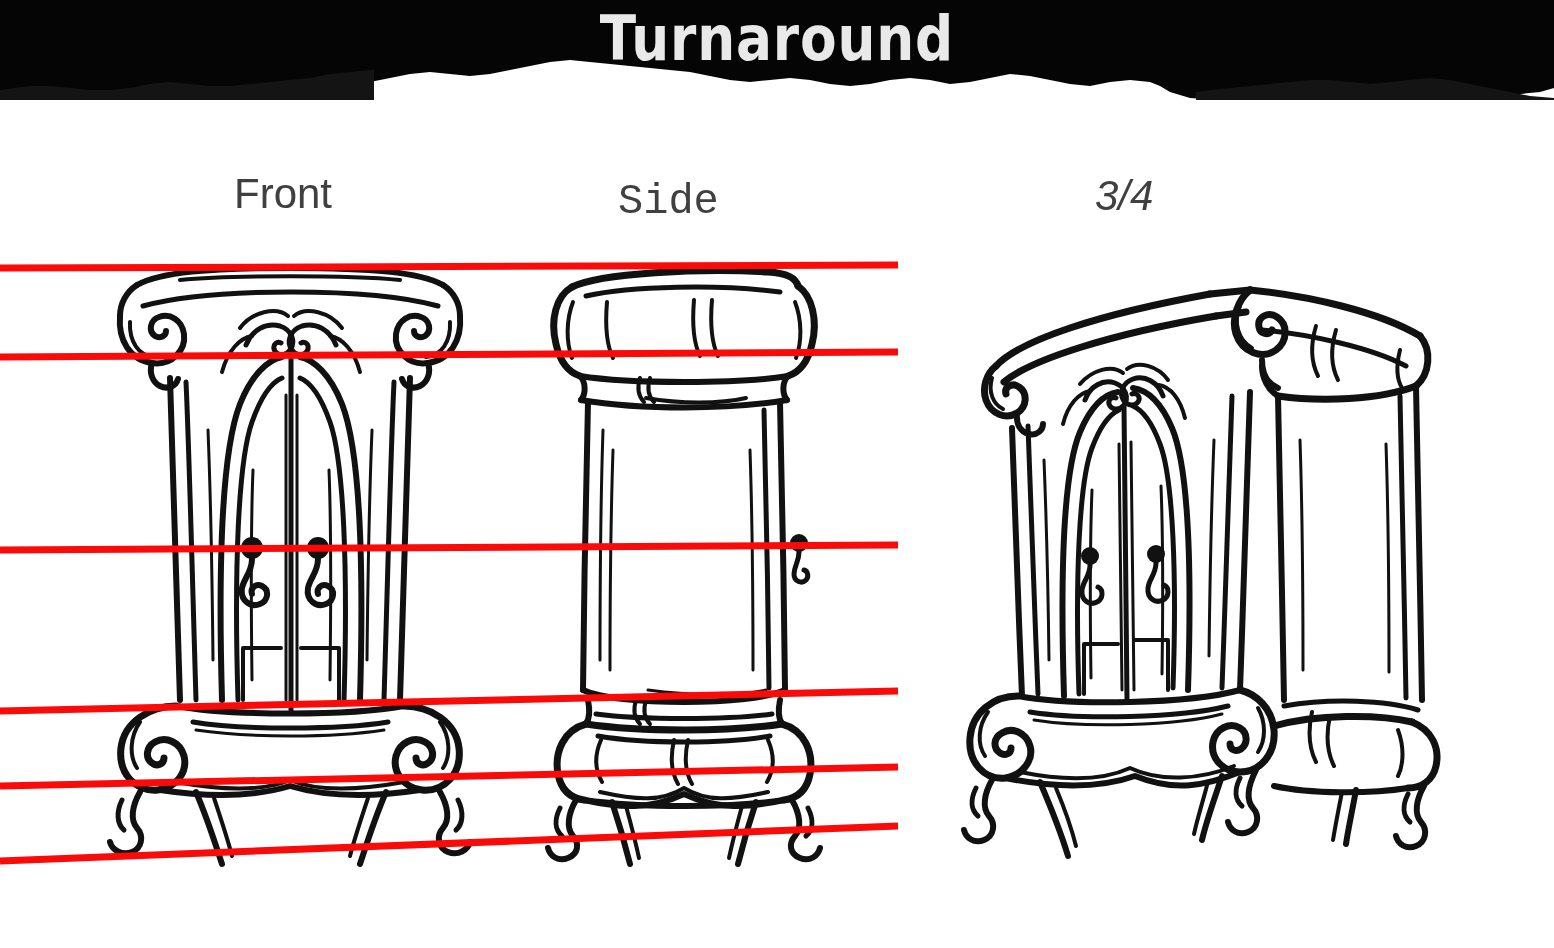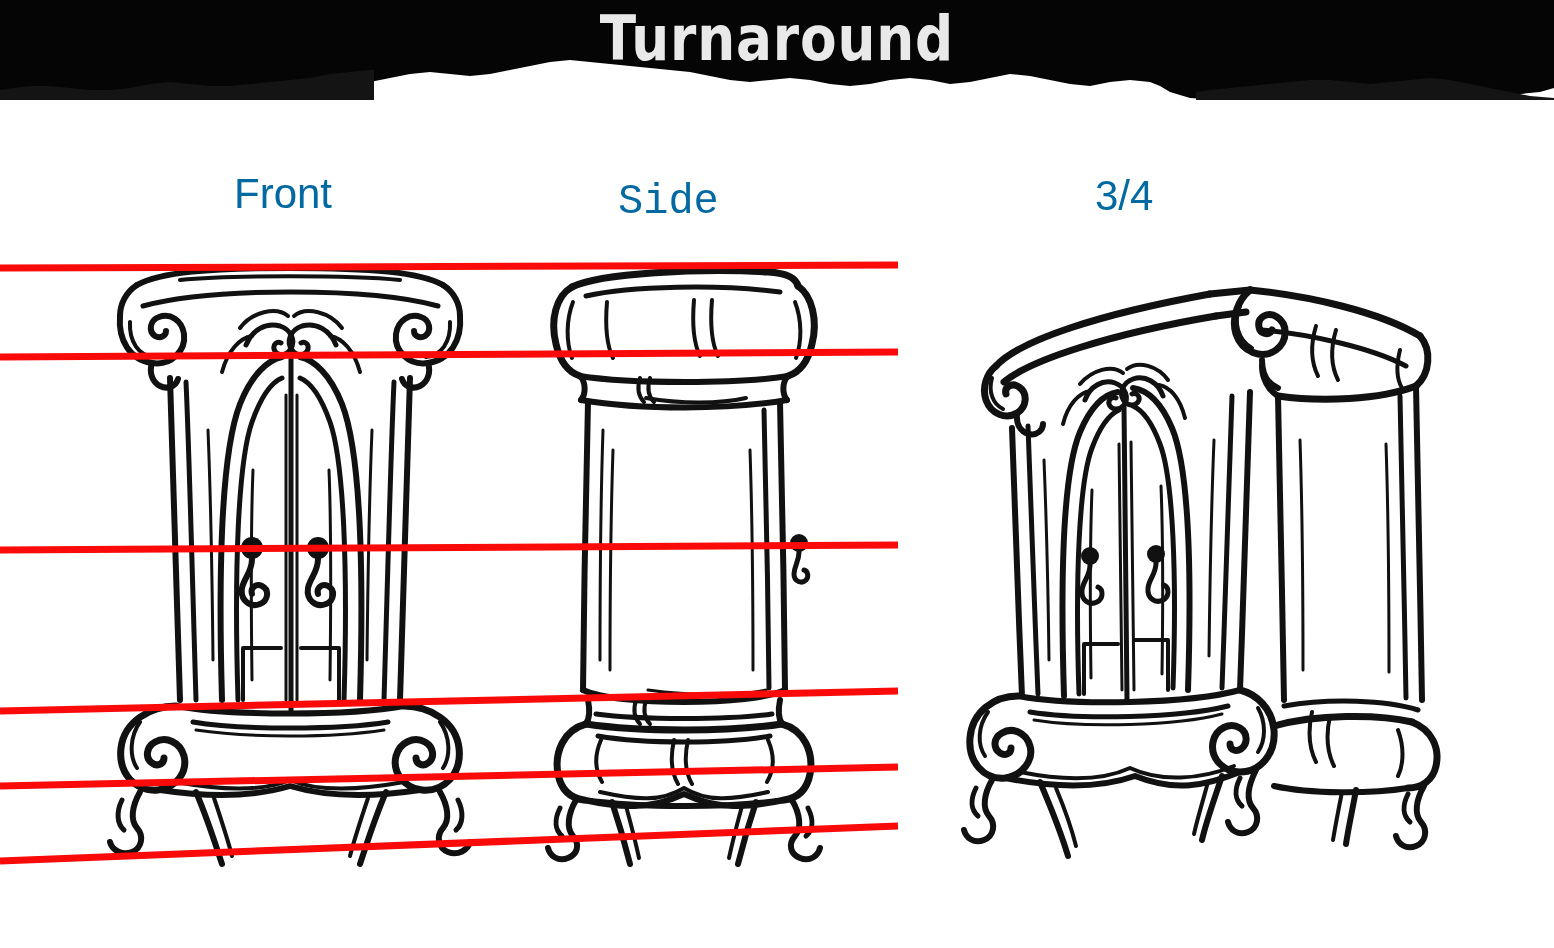--- a/index.html
+++ b/index.html
@@ -32,26 +32,26 @@
     transform:scaleX(0.86);
     transform-origin:50% 0;
     line-height:74px;
     user-select:none;
   }
   
   .view-label{
     position:absolute;
     font-family:"Liberation Sans", sans-serif;
     font-size:42px;
-    color:#0369a1;
+    color:#404040;
     white-space:nowrap;
   }
   #label-front{left:234px;top:170px;}
   #label-side{left:618px;top:178px;font-family:Liberation Mono, monospace;}
-  #label-34{left:1095px;top:172px;}
+  #label-34{left:1095px;top:172px;font-style:italic;}
 
   
   #art-layer,#guide-layer{
     position:absolute;left:0;top:0;width:1554px;height:948px;
   }
   #guide-layer{pointer-events:none;}
 </style>
 </head>
 <body>
 

